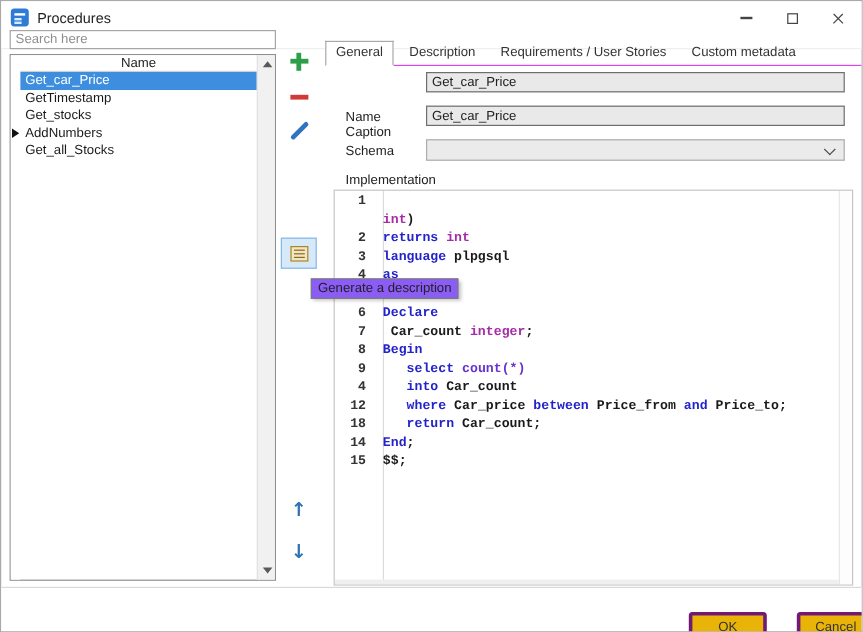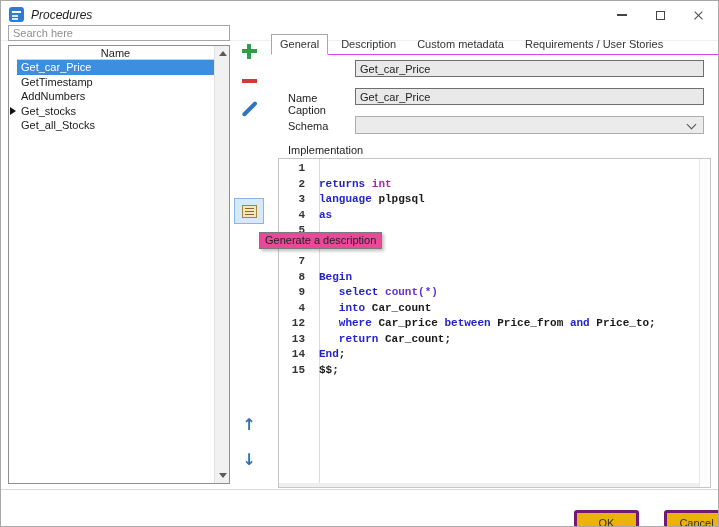--- a/index.html
+++ b/index.html
@@ -5,21 +5,21 @@
   * { box-sizing: border-box; margin: 0; padding: 0; }
   html,body { background:#fff; }
   body { font-family: "Liberation Sans", sans-serif; }
   .dialog {
     position: relative; width: 719px; height: 527px;
     background: #fff; border: 1px solid #a9a9a9; overflow: hidden;
     font-size: 11px; color: #1a1a1a;
   }
 
   
-  .titlebar { position:absolute; left:0; top:0; width:100%; height:40px; background:#fff; border-bottom:1px solid #efefef;font-style:italic; }
+  .titlebar { position:absolute; left:0; top:0; width:100%; height:40px; background:#fff; border-bottom:1px solid #efefef; }
   .app-icon { position:absolute; left:8px; top:6px; width:15px; height:15px; background:#2e7bd6; border-radius:3px; }
   .app-icon::before { content:""; position:absolute; left:3px; top:4px; width:9px; height:2px; background:#fff; }
   .app-icon::after  { content:""; position:absolute; left:3px; top:8px; width:6px; height:1.5px; background:#d9ecff; box-shadow:0 3px 0 #d9ecff; }
   .title-text { position:absolute; left:30px; top:7px; font-size:12px; color:#222; }
   .winbtn { position:absolute; top:0; width:36px; height:28px; display:flex; align-items:center; justify-content:center; }
   .winbtn-min { right:78px; } .winbtn-max { right:40px; } .winbtn-close { right:2px; }
   .glyph-min { width:10px; height:1.5px; background:#444; }
   .glyph-max { width:9px; height:9px; border:1.1px solid #444; }
   .glyph-close { position:relative; width:11px; height:11px; }
   .glyph-close::before,.glyph-close::after { content:""; position:absolute; left:0; top:5px; width:11px; height:1.3px; background:#444; }
@@ -83,21 +83,21 @@
   .code-row { display:flex; height:15.5px; line-height:15.5px; }
   .ln { width:34px; text-align:right; padding-right:8px; color:#333; flex:none; }
   .code-text { white-space:pre; padding-left:6px; color:#1a1a1a; }
   .tk-kw { color:#2323cc; } .tk-ty { color:#a62ba6; } .tk-fn { color:#6633cc; } .tk-pl { color:#1a1a1a; }
   .code-vscroll { position:absolute; right:0; top:0; width:11px; height:100%; background:#fdfdfd; border-left:1px solid #e7e7e7; }
   .code-hscroll { position:absolute; left:0; bottom:0; height:4px; right:11px; background:#efefef; }
 
   
   .tooltip {
     position:absolute; left:258px; top:231px; height:17px; line-height:15px;
-    background:#ec4899; border:1px solid #7a7a7a; padding:0 5px; color:#222;
+    background:#8b5cf6; border:1px solid #7a7a7a; padding:0 5px; color:#222;
     box-shadow:2px 2px 3px rgba(0,0,0,0.25); white-space:nowrap; z-index:5;
   }
 
   
   .footer { position:absolute; left:0; bottom:0; width:100%; height:37px; background:#fff; border-top:1px solid #d9d9d9; }
   .btn { position:absolute; top:20px; width:65px; height:22px; background:#eab308; border:3px solid #701a75; border-radius:3px; font-family:"Liberation Sans",sans-serif; font-size:11px; color:#333; text-align:center; line-height:20px; }
   .btn-ok { left:573px; } .btn-cancel { left:648px;margin-left:15px; }
 </style>
 </head>
 <body>
@@ -118,22 +118,22 @@
       </div>
   </div>
 
   <input class="search-input" type="text" placeholder="Search here" style="">
   <div class="listbox">
     <div class="list-gutter"></div>
     <div class="list-header">Name</div>
     <div class="list-rows">
         <div class="list-row selected">Get_car_Price</div>
         <div class="list-row">GetTimestamp</div>
+        <div class="list-row">Get_stocks</div>
         <div class="list-row">AddNumbers</div>
-        <div class="list-row">Get_stocks</div>
         <div class="list-row">Get_all_Stocks</div>
       </div>
     <div class="row-marker"></div>
     <div class="list-scrollbar">
       <div class="sb-btn up">
           <div class="tri-up"></div>
         </div>
       <div class="sb-btn down">
           <div class="tri-down"></div>
         </div>
@@ -155,42 +155,46 @@
   <div class="tool tool-up">
       <div class="icon-arrow">↑</div>
     </div>
   <div class="tool tool-down">
       <div class="icon-arrow">↓</div>
     </div>
 
   <div class="tabstrip">
       <div class="tab active">General</div>
       <div class="tab">Description</div>
+      <div class="tab">Requirements / User Stories</div>
       <div class="tab">Custom metadata</div>
-      <div class="tab">Requirements / User Stories</div>
     </div>
 
   <div class="form-label lbl-caption">Caption</div>
   <input class="text-field fld-caption" type="text" value="Get_car_Price" style="">
   <div class="form-label lbl-name">Name</div>
   <input class="text-field fld-name" type="text" value="Get_car_Price" style="">
   <div class="form-label lbl-schema">Schema</div>
   <div class="combobox">
     <span></span>
     <div class="combo-chevron"></div>
   </div>
   <div class="form-label lbl-impl">Implementation</div>
 
   <div class="codebox">
     <div class="gutter-line"></div>
     <div class="code-rows">
         <div class="code-row">
           <span class="ln">1</span>
         </div>
         <div class="code-row">
+          <span class="ln"></span>
+          <span class="code-text"><span class="tk-ty">int</span><span class="tk-pl">)</span></span>
+        </div>
+        <div class="code-row">
           <span class="ln">2</span>
           <span class="code-text"><span class="tk-kw">returns</span><span class="tk-pl"> </span><span class="tk-ty">int</span></span>
         </div>
         <div class="code-row">
           <span class="ln">3</span>
           <span class="code-text"><span class="tk-kw">language</span><span class="tk-pl"> plpgsql</span></span>
         </div>
         <div class="code-row">
           <span class="ln">4</span>
           <span class="code-text"><span class="tk-kw">as</span></span>
@@ -198,39 +202,40 @@
         <div class="code-row">
           <span class="ln">5</span>
           <span class="code-text"></span>
         </div>
         <div class="code-row">
           <span class="ln">6</span>
           <span class="code-text"><span class="tk-kw">Declare</span></span>
         </div>
         <div class="code-row">
           <span class="ln">7</span>
+          <span class="code-text"><span class="tk-pl"> Car_count </span><span class="tk-ty">integer</span><span class="tk-pl">;</span></span>
         </div>
         <div class="code-row">
           <span class="ln">8</span>
           <span class="code-text"><span class="tk-kw">Begin</span></span>
         </div>
         <div class="code-row">
           <span class="ln">9</span>
           <span class="code-text"><span class="tk-pl">   </span><span class="tk-kw">select</span><span class="tk-pl"> </span><span class="tk-fn">count(*)</span></span>
         </div>
         <div class="code-row">
           <span class="ln">4</span>
           <span class="code-text"><span class="tk-pl">   </span><span class="tk-kw">into</span><span class="tk-pl"> Car_count</span></span>
         </div>
         <div class="code-row">
           <span class="ln">12</span>
           <span class="code-text"><span class="tk-pl">   </span><span class="tk-kw">where</span><span class="tk-pl"> Car_price </span><span class="tk-kw">between</span><span class="tk-pl"> Price_from </span><span class="tk-kw">and</span><span class="tk-pl"> Price_to;</span></span>
         </div>
         <div class="code-row">
-          <span class="ln">13</span>
+          <span class="ln">18</span>
           <span class="code-text"><span class="tk-pl">   </span><span class="tk-kw">return</span><span class="tk-pl"> Car_count;</span></span>
         </div>
         <div class="code-row">
           <span class="ln">14</span>
           <span class="code-text"><span class="tk-kw">End</span><span class="tk-pl">;</span></span>
         </div>
         <div class="code-row">
           <span class="ln">15</span>
           <span class="code-text"><span class="tk-pl">$$;</span></span>
         </div>

